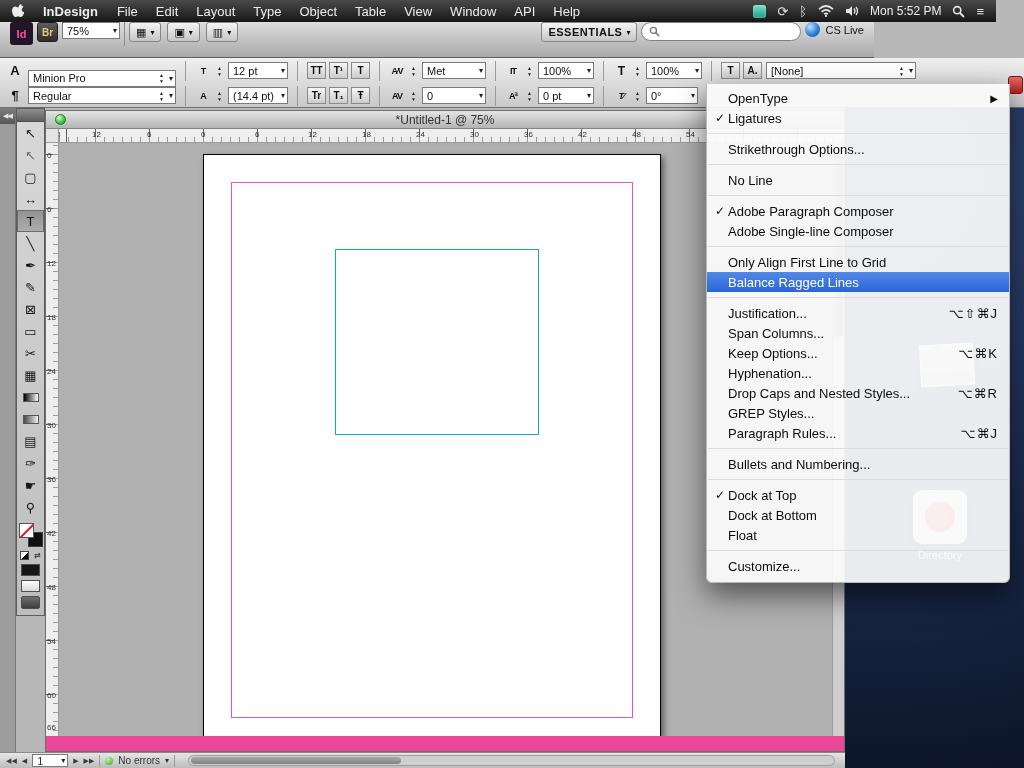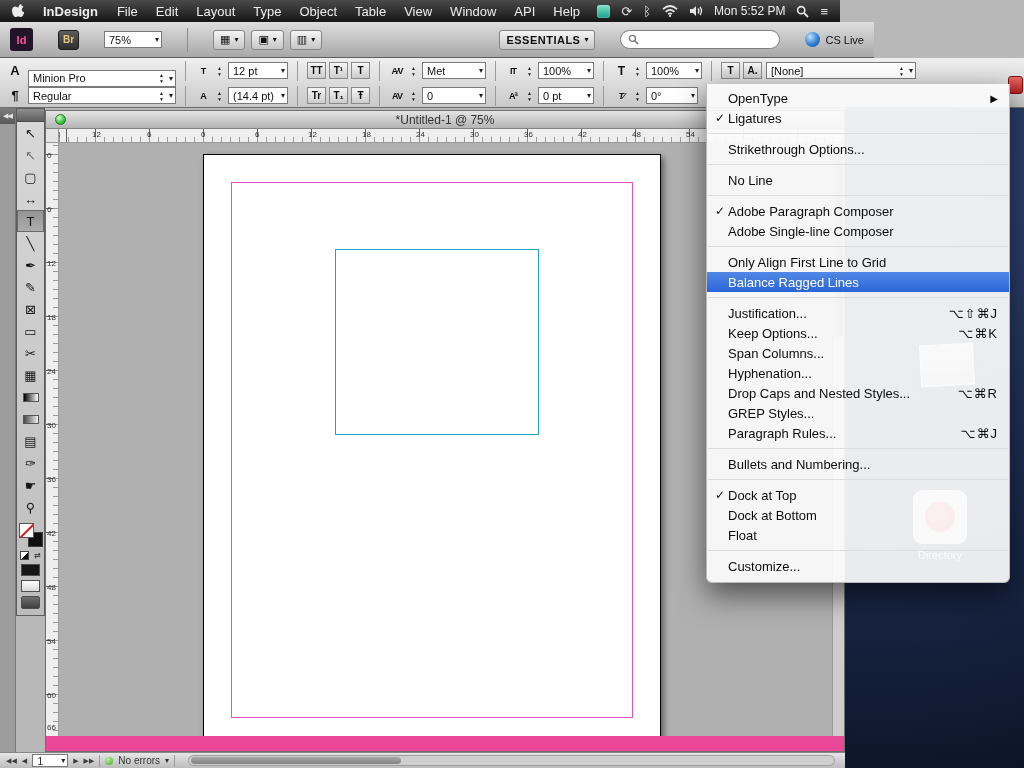--- a/index.html
+++ b/index.html
@@ -1,30 +1,30 @@
 <!DOCTYPE html>
 <html><head>
 <meta charset="utf-8">
 <style>
 *{margin:0;padding:0;box-sizing:border-box;}
 html,body{width:1024px;height:768px;overflow:hidden;}
 body{position:relative;background:#b8b8b8;font-family:"Liberation Sans","DejaVu Sans",sans-serif;color:#111;}
 
 
-#menubar{position:absolute;left:0;top:0;width:840px;height:22px;background:linear-gradient(#4a4a4a,#161616);display:flex;align-items:center;color:#ededed;font-size:13px;z-index:60;}
+#menubar{position:absolute;left:0;top:0;width:996px;height:22px;background:linear-gradient(#4a4a4a,#161616);display:flex;align-items:center;color:#ededed;font-size:13px;z-index:60;}
 #menubar .apple{padding:0 8px 0 12px;display:flex;align-items:center;}
 .mb-app{font-weight:bold;padding:0 10px;}
 .mb-item{padding:0 9px;cursor:default;}
 #menubar-right{margin-left:auto;display:flex;align-items:center;gap:11px;padding-right:12px;}
 .sicon{font-size:13px;color:#e2e2e2;display:flex;align-items:center;line-height:1;}
 #menubar-clock{font-size:12px;white-space:nowrap;}
 .badge-teal{width:13px;height:13px;border-radius:3px;background:linear-gradient(#7fe0c8,#17a08a);display:inline-block;box-shadow:inset 0 0 2px rgba(255,255,255,.6);}
 
 
-#appbar{position:absolute;left:0;top:22px;width:874px;height:36px;background:linear-gradient(#dedede,#a8a8a8);border-bottom:1px solid #5f5f5f;display:flex;align-items:center;gap:25px;padding:0 10px;font-size:11px;z-index:55;}
+#appbar{position:absolute;left:0;top:22px;width:874px;height:36px;background:linear-gradient(#dedede,#a8a8a8);border-bottom:1px solid #5f5f5f;display:flex;align-items:flex-start;gap:4px;padding:0 10px;font-size:11px;z-index:55;}
 #id-logo{width:23px;height:23px;background:#231528;color:#ff4fa3;font-weight:bold;font-size:11px;display:flex;align-items:center;justify-content:center;border-radius:3px;}
 #bridge-btn{width:21px;height:20px;background:linear-gradient(#5d5d5d,#2e2e2e);color:#e8c87a;font-size:10px;font-weight:bold;display:flex;align-items:center;justify-content:center;border-radius:3px;border:1px solid #1d1d1d;}
 .bar-btn{display:inline-flex;align-items:center;gap:4px;padding:2px 6px;border:1px solid #858585;border-radius:3px;background:linear-gradient(#f5f5f5,#c6c6c6);height:20px;}
 .bar-btn .ca{font-size:8px;}
 .sep-v{width:1px;height:24px;background:#8c8c8c;}
 #search-pill{display:flex;align-items:center;gap:4px;background:#fff;border:1px solid #7f7f7f;border-radius:10px;height:19px;width:160px;padding:0 7px;}
 #search-pill input{border:none;outline:none;width:120px;font-size:11px;background:transparent;}
 #cslive{display:flex;align-items:center;gap:5px;font-size:11px;}
 .swirl{width:15px;height:15px;border-radius:50%;background:radial-gradient(circle at 35% 32%,#bfe2ff,#2f7fd6 55%,#14488f);display:inline-block;}
 
@@ -504,29 +504,29 @@
       <span class="mi-label">Balance Ragged Lines</span>
     </div>
     <div class="menu-sep"></div>
     <div class="menu-item">
       <span class="mi-check"></span>
       <span class="mi-label">Justification...</span>
       <span class="mi-shortcut">⌥⇧⌘J</span>
     </div>
     <div class="menu-item">
       <span class="mi-check"></span>
+      <span class="mi-label">Span Columns...</span>
+    </div>
+    <div class="menu-item">
+      <span class="mi-check"></span>
       <span class="mi-label">Keep Options...</span>
       <span class="mi-shortcut">⌥⌘K</span>
     </div>
     <div class="menu-item">
       <span class="mi-check"></span>
-      <span class="mi-label">Span Columns...</span>
-    </div>
-    <div class="menu-item">
-      <span class="mi-check"></span>
       <span class="mi-label">Hyphenation...</span>
     </div>
     <div class="menu-item">
       <span class="mi-check"></span>
       <span class="mi-label">Drop Caps and Nested Styles...</span>
       <span class="mi-shortcut">⌥⌘R</span>
     </div>
     <div class="menu-item">
       <span class="mi-check"></span>
       <span class="mi-label">GREP Styles...</span>

